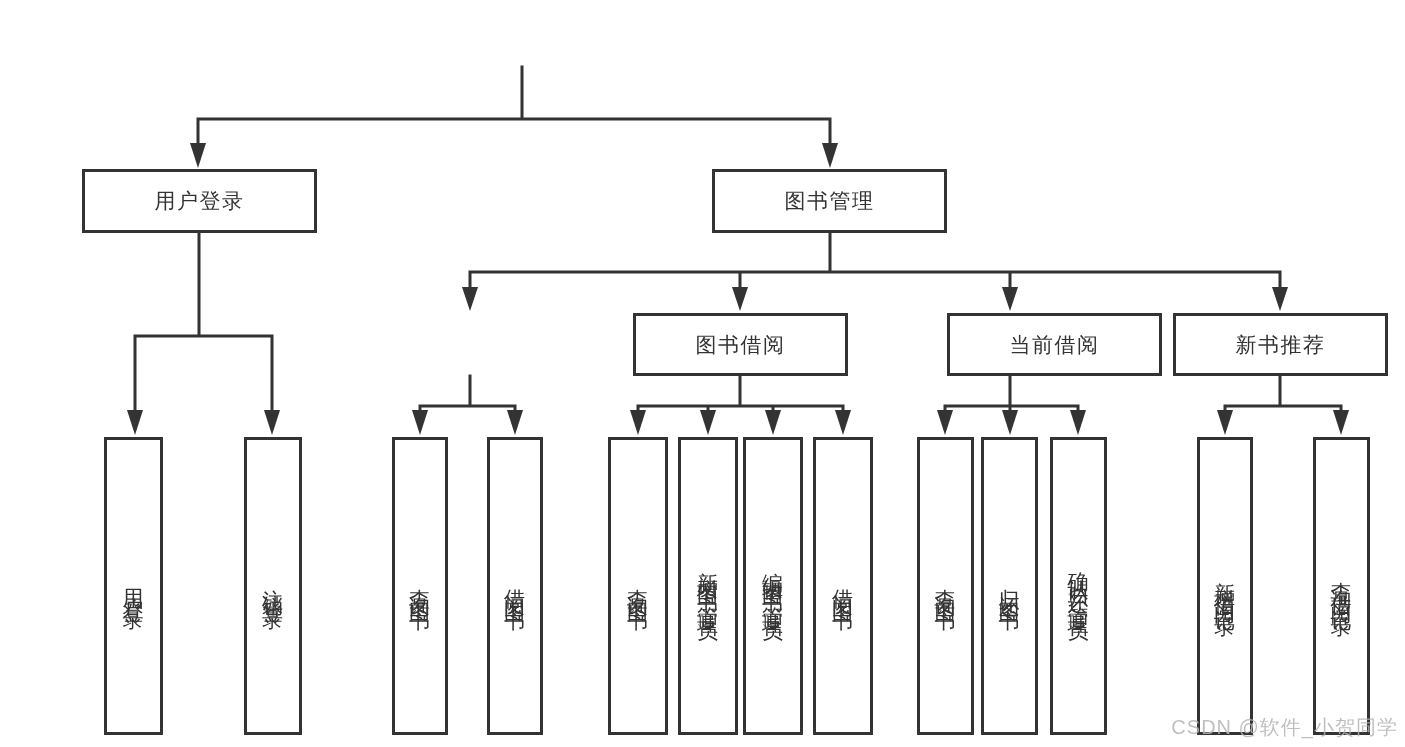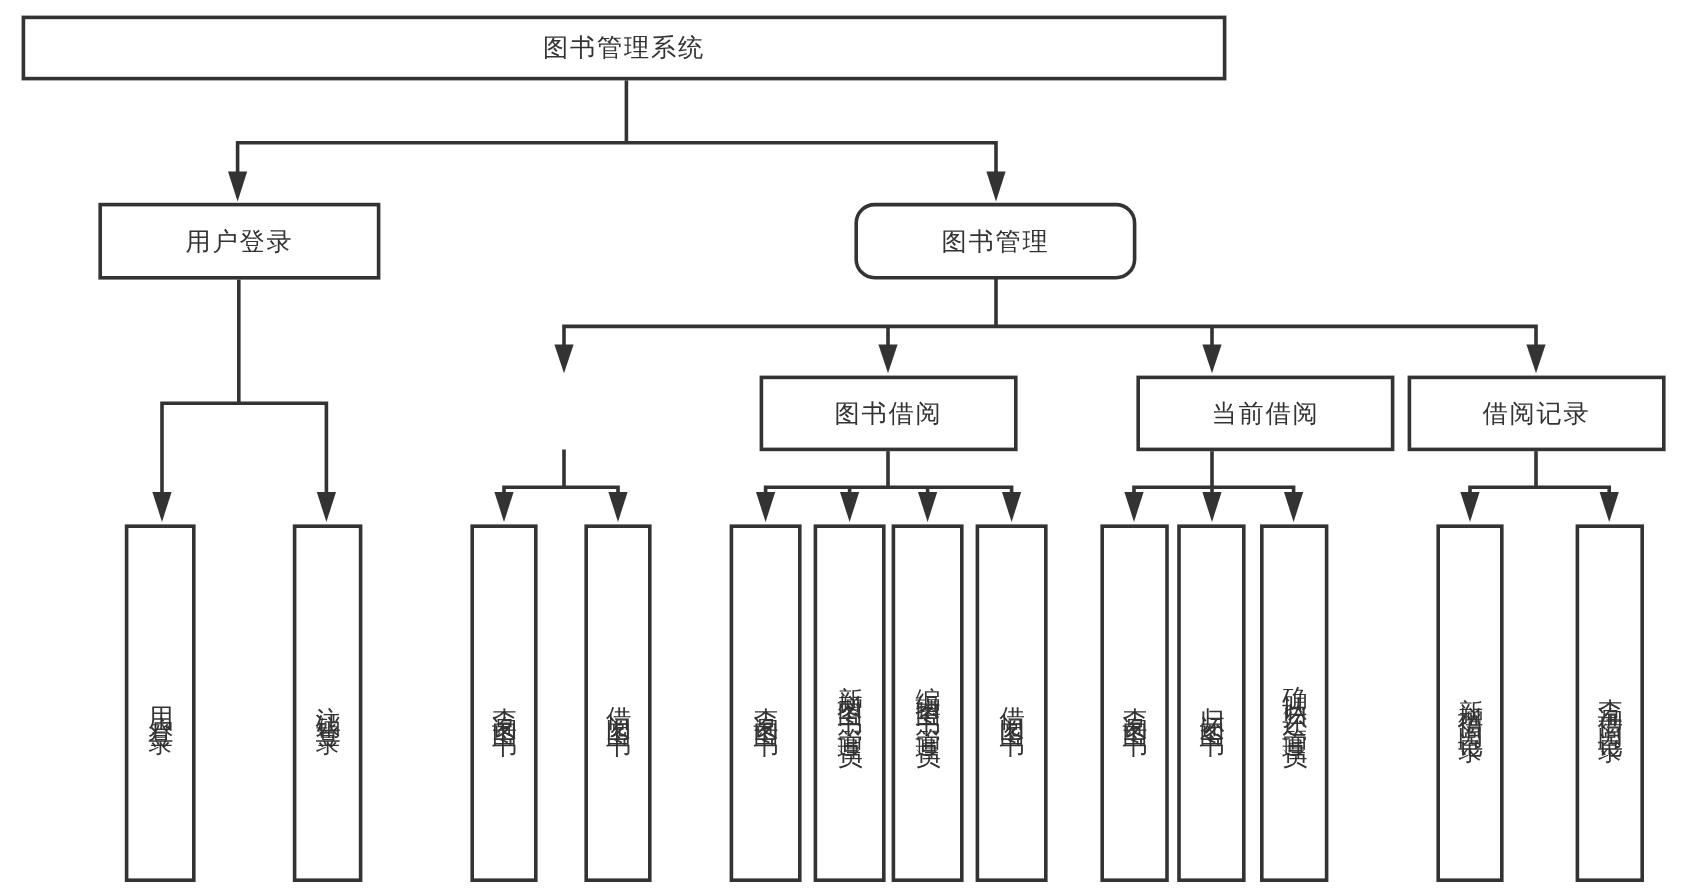--- a/index.html
+++ b/index.html
@@ -93,39 +93,36 @@
       <polygon points="773,435 765,410 781,410"></polygon>
       <polygon points="843,435 835,410 851,410"></polygon>
       <polygon points="945,435 937,410 953,410"></polygon>
       <polygon points="1010,435 1002,410 1018,410"></polygon>
       <polygon points="1078,435 1070,410 1086,410"></polygon>
       <polygon points="1225,435 1217,410 1233,410"></polygon>
       <polygon points="1341,435 1333,410 1349,410"></polygon>
     </g>
   </svg>
 
-  <div class="node" style="left:18px; top:13px; width:1004px; height:54px;">
-    <span>图书管理系统</span>
-  </div>
 
   <div class="node" style="left:82px; top:169px; width:235px; height:64px;">
     <span>用户登录</span>
   </div>
-  <div class="node" style="left:712px; top:169px; width:235px; height:64px;border-radius:17px;">
+  <div class="node" style="left:712px; top:169px; width:235px; height:64px;">
     <span>图书管理</span>
   </div>
 
   <div class="node" style="left:633px; top:313px; width:215px; height:63px;">
     <span>图书借阅</span>
   </div>
   <div class="node" style="left:903px; top:313px; width:215px; height:63px;margin-left:44px;">
     <span>当前借阅</span>
   </div>
   <div class="node" style="left:1173px; top:313px; width:215px; height:63px;">
-    <span>借阅记录</span>
+    <span>新书推荐</span>
   </div>
 
   <div class="leaf" style="left:104px; top:437px; width:59px; height:298px;">
     <span class="vtext">用户登录</span>
   </div>
   <div class="leaf" style="left:244px; top:437px; width:58px; height:298px;">
     <span class="vtext">注销登录</span>
   </div>
 
   <div class="leaf" style="left:392px; top:437px; width:56px; height:298px;">
@@ -158,14 +155,15 @@
     <span class="vtext">确认归还（管理员）</span>
   </div>
 
   <div class="leaf" style="left:1197px; top:437px; width:56px; height:298px;">
     <span class="vtext">新增借阅记录</span>
   </div>
   <div class="leaf" style="left:1313px; top:437px; width:57px; height:298px;">
     <span class="vtext">查询借阅记录</span>
   </div>
 
+  <div class="watermark">CSDN @软件_小贺同学</div>
 
 </div>
 
 </body></html>

